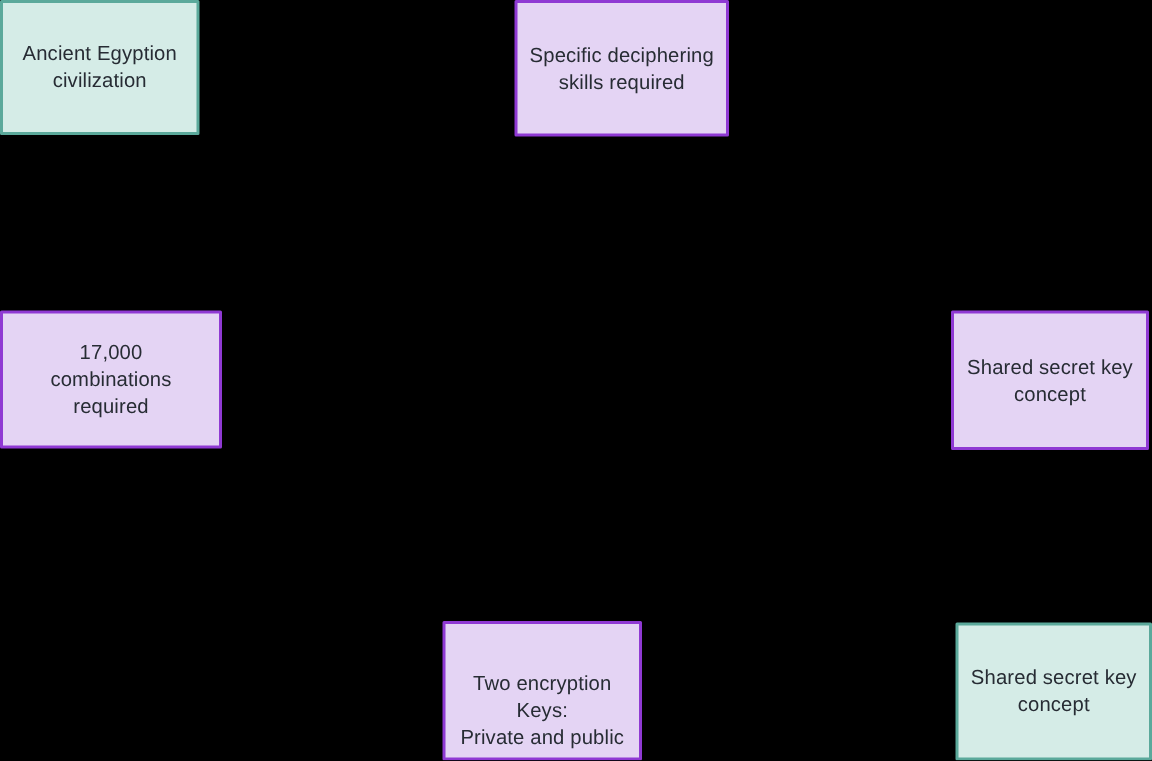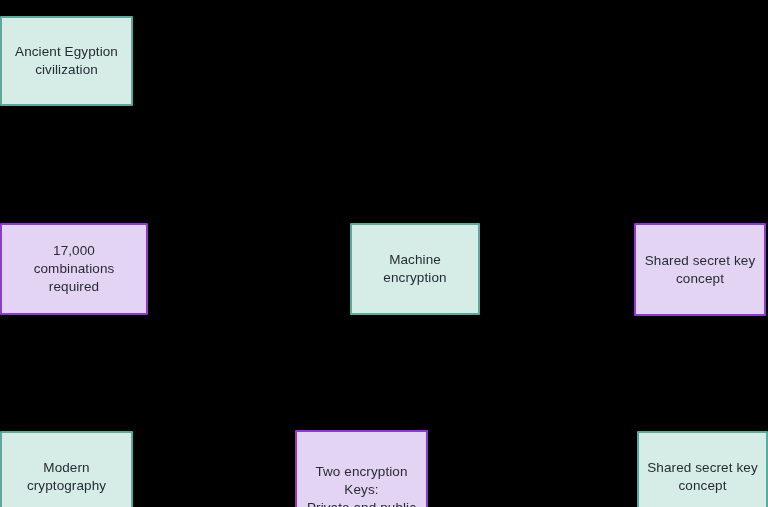--- a/index.html
+++ b/index.html
@@ -19,21 +19,20 @@
     position: absolute;
     box-sizing: border-box;
     display: flex;
     align-items: center;
     justify-content: center;
     text-align: center;
     border-width: 2px;
     border-style: solid;
     border-radius: 1px;
     padding: 4px 6px;
-    margin-top: 16px;
   }
   .node .label {
     white-space: pre-line;
     color: #272c34;
     font-size: 13.5px;
     line-height: 18px;
     letter-spacing: 0.1px;
   }
   .node.lg .label {
     font-size: 16.5px;
@@ -61,42 +60,38 @@
 </head>
 <body>
 
 <div class="canvas">
 
   <div class="node teal pos1">
     <span class="label">Ancient Egyption
 civilization</span>
   </div>
 
+  <div class="node purple pos2">
+    <span class="label">Specific deciphering
+skills required</span>
+  </div>
 
 
   <div class="node purple pos4">
     <span class="label">17,000
 combinations
 required</span>
   </div>
 
-  <div class="node teal pos5">
-    <span class="label">Machine
-encryption</span>
-  </div>
 
   <div class="node purple pos6">
     <span class="label">Shared secret key
 concept</span>
   </div>
 
-  <div class="node teal pos7">
-    <span class="label">Modern
-cryptography</span>
-  </div>
 
   <div class="node purple pos8">
     <span class="label">Two encryption
 Keys:
 Private and public</span>
   </div>
 
   <div class="node teal pos9">
     <span class="label">Shared secret key
 concept</span>

